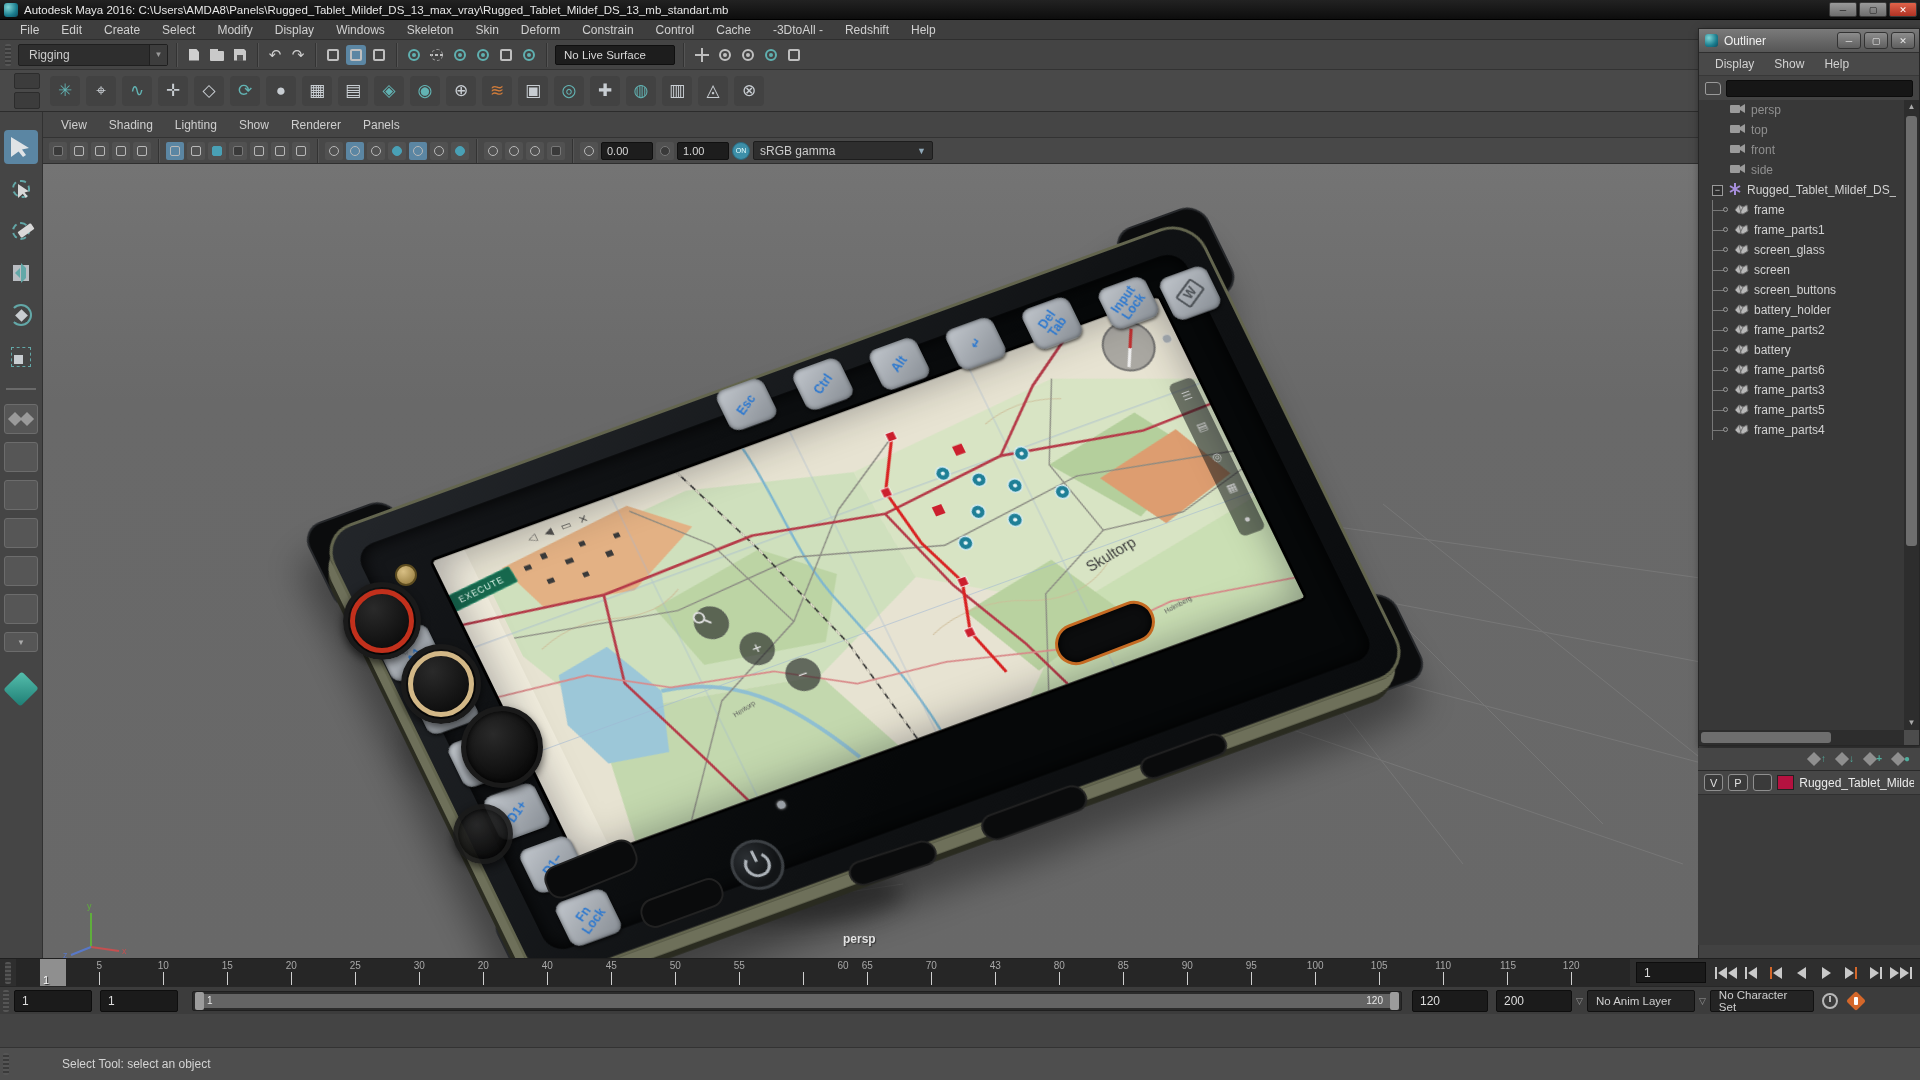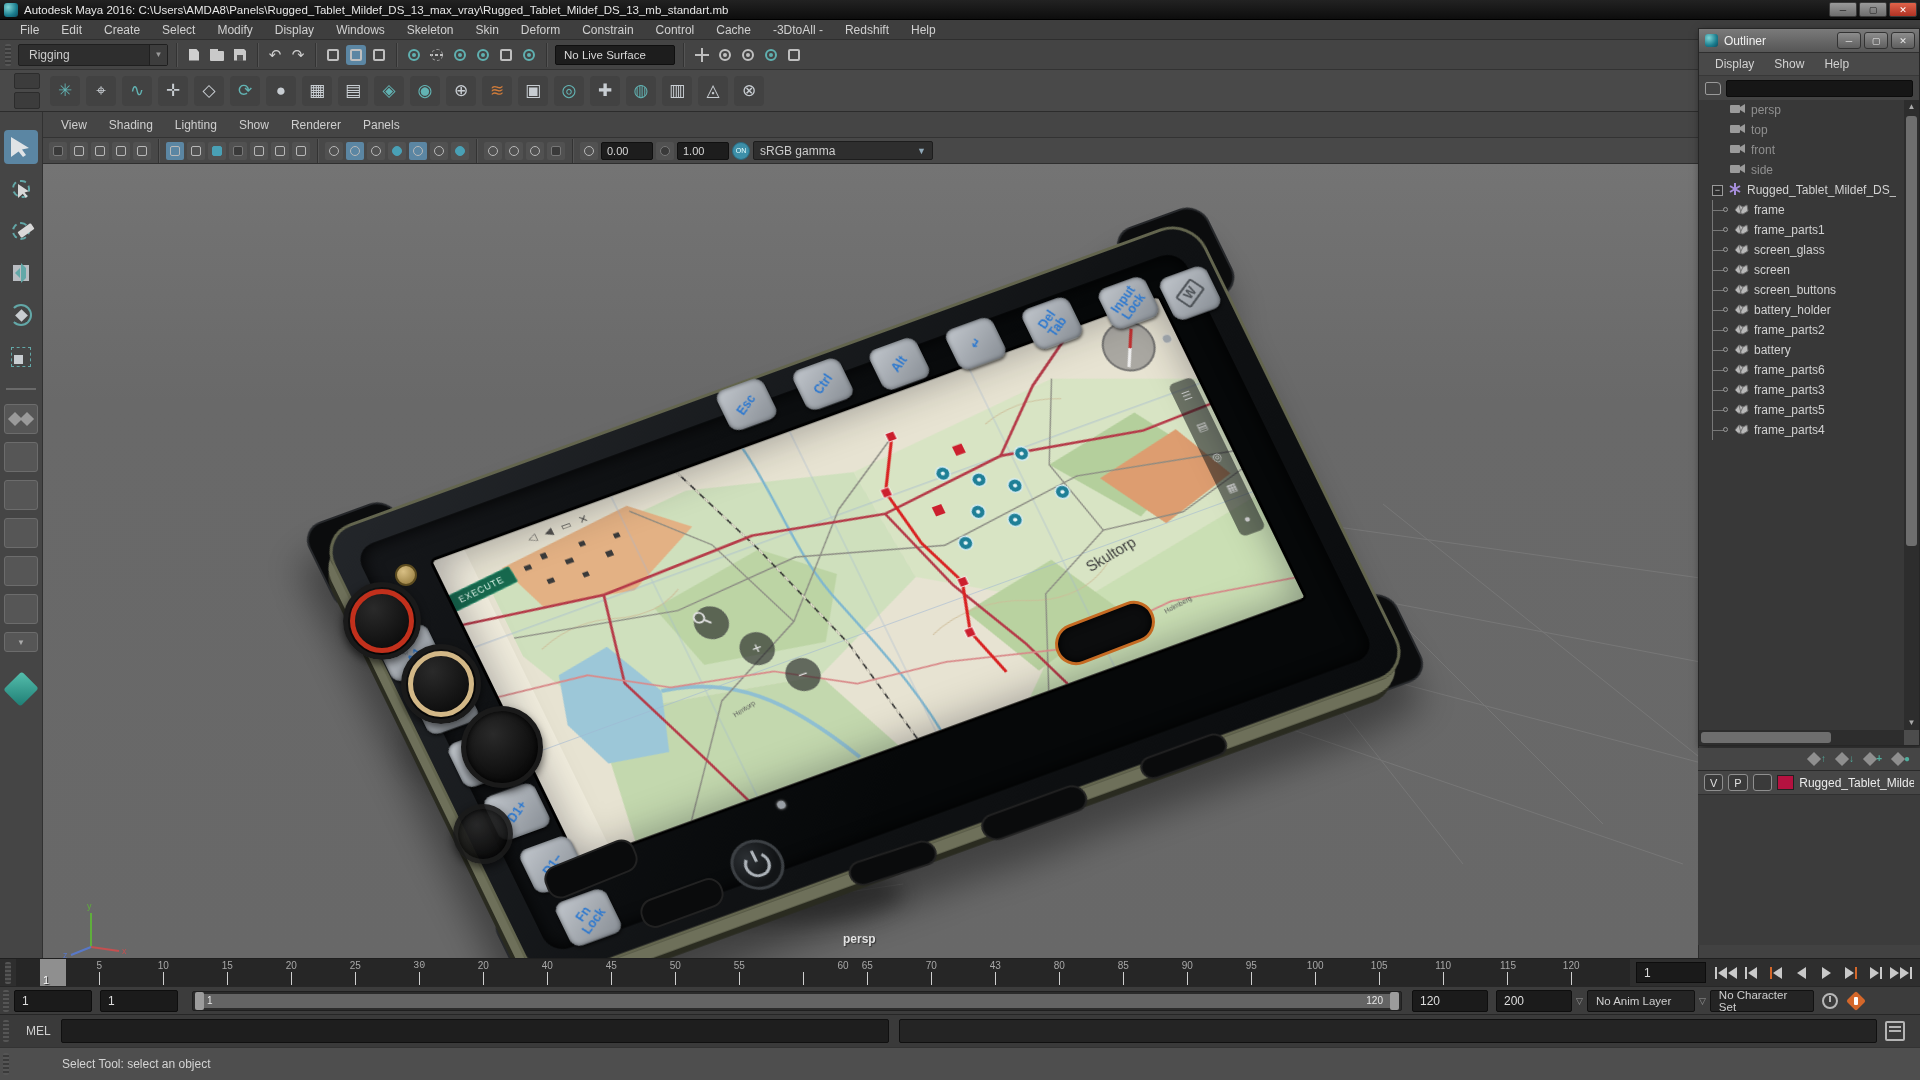--- a/index.html
+++ b/index.html
@@ -993,21 +993,21 @@
     <div class="ts-label" style="left: 83.2px;">5</div>
         <div class="ts-tick" style="left: 83.2px;"></div>
         <div class="ts-label" style="left: 147.2px;">10</div>
         <div class="ts-tick" style="left: 147.2px;"></div>
         <div class="ts-label" style="left: 211.2px;">15</div>
         <div class="ts-tick" style="left: 211.2px;"></div>
         <div class="ts-label" style="left: 275.2px;">20</div>
         <div class="ts-tick" style="left: 275.2px;"></div>
         <div class="ts-label" style="left: 339.2px;">25</div>
         <div class="ts-tick" style="left: 339.2px;"></div>
-        <div class="ts-label" style="left: 403.2px; font-family: Liberation Mono, monospace;">30</div>
+        <div class="ts-label" style="left: 403.2px;">30</div>
         <div class="ts-tick" style="left: 403.2px;"></div>
         <div class="ts-label" style="left: 467.2px;">20</div>
         <div class="ts-tick" style="left: 467.2px;"></div>
         <div class="ts-label" style="left: 531.2px;">40</div>
         <div class="ts-tick" style="left: 531.2px;"></div>
         <div class="ts-label" style="left: 595.2px;">45</div>
         <div class="ts-tick" style="left: 595.2px;"></div>
         <div class="ts-label" style="left: 659.2px;">50</div>
         <div class="ts-tick" style="left: 659.2px;"></div>
         <div class="ts-label" style="left: 723.2px;">55</div>
@@ -1091,26 +1091,19 @@
     <div class="rs-field" style="width:76px;margin-left:10px;">120</div>
     <div class="rs-field" style="width:76px;margin-left:8px;">200</div>
     <span class="dd-tri">▽</span>
     <div class="anim-field" style="width:108px;">No Anim Layer</div>
     <span class="dd-tri">▽</span>
     <div class="anim-field" style="width:104px;">No Character Set</div>
     <div class="rs-icon clock"></div>
     <div class="rs-icon autokey"></div>
   </div>
 
-  <div class="commandline">
-    <div class="grip"></div>
-    <span class="mel-label">MEL</span>
-    <div class="cmd-input"></div>
-    <div class="cmd-output"></div>
-    <div class="script-icon"></div>
-  </div>
 
   <div class="helpline">
     <div class="grip"></div>
     <span class="help-text">Select Tool: select an object</span>
   </div>
 
 </div>
 
 </body></html>

